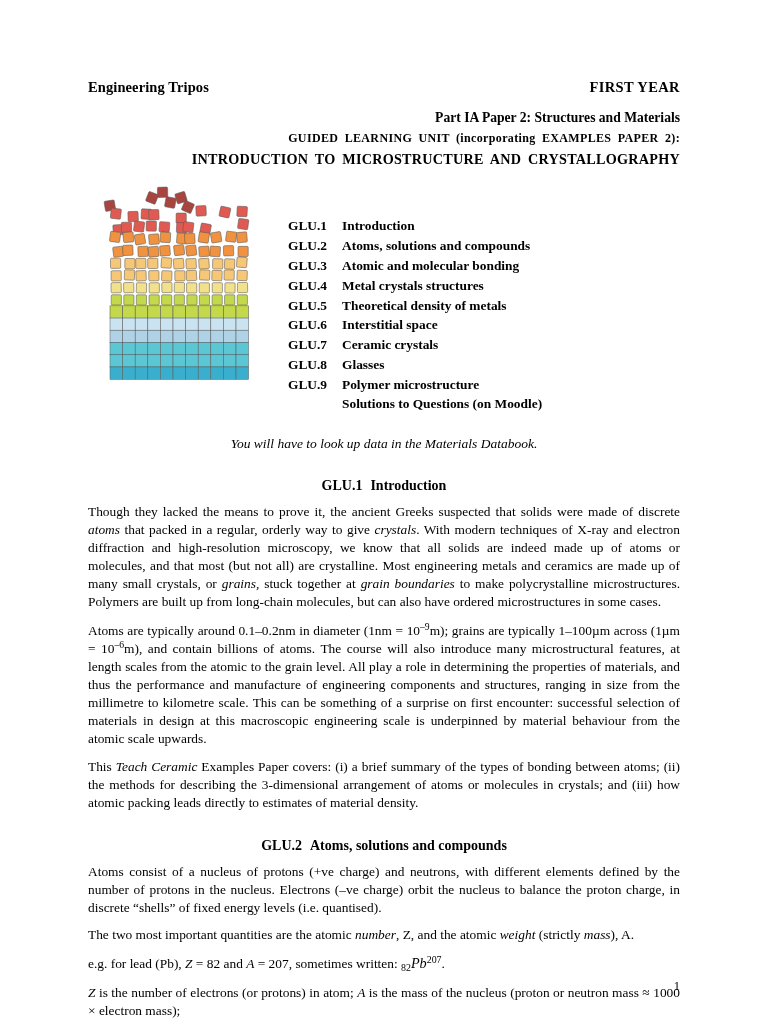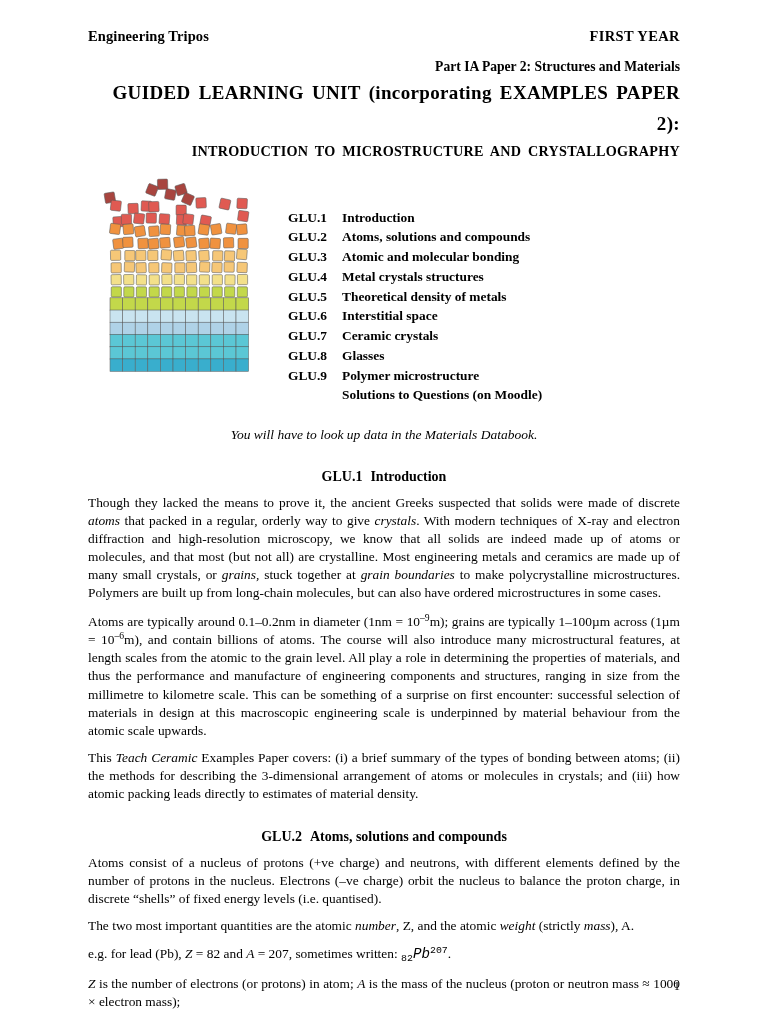--- a/index.html
+++ b/index.html
@@ -14,21 +14,21 @@
     position: relative;
     font-family: "Liberation Serif", "DejaVu Serif", serif;
     color: #000000;
     overflow: hidden;
   }
   .page {
     position: relative;
     width: 768px;
     height: 1024px;
     box-sizing: border-box;
-    padding: 28px 88px 0 88px;
+    padding: 79px 88px 0 88px;
   }
 
   
   .hdr-row {
     display: flex;
     justify-content: space-between;
     align-items: baseline;
     font-weight: bold;
     font-size: 14.5px;
     letter-spacing: .1px;
@@ -37,21 +37,21 @@
   .hdr-left  { text-align: left; }
   .hdr-right { text-align: right; letter-spacing: .4px; }
 
   .title-line {
     text-align: right;
     font-weight: bold;
     font-size: 13.6px;
     line-height: 1.62;
   }
   .title-line.big {
-    font-size: 19px;
+    font-size: 12px;
     letter-spacing: .35px;
     word-spacing: 3px;
   }
   .title-line.caps {
     font-size: 14.2px;
     letter-spacing: .25px;
     word-spacing: 3px;
   }
 
   
@@ -101,21 +101,21 @@
     line-height: 1.345;
     text-align: justify;
     margin: 0 0 11px 0;
   }
   p.tight { margin-bottom: 9px; }
   i, em { font-style: italic; }
 
   sup { font-size: .72em; vertical-align: super; line-height: 0; }
 
   .nuclide {
-    font-family: Liberation Mono, monospace;
+    font-family: Liberation Serif, serif;
     white-space: nowrap;
     margin-top: 34px;
   }
   .nuclide .sym {
     font-style: italic;
     font-size: 1.06em;
   }
   .nuclide .pre {
     font-size: .74em;
     vertical-align: -0.35em;

